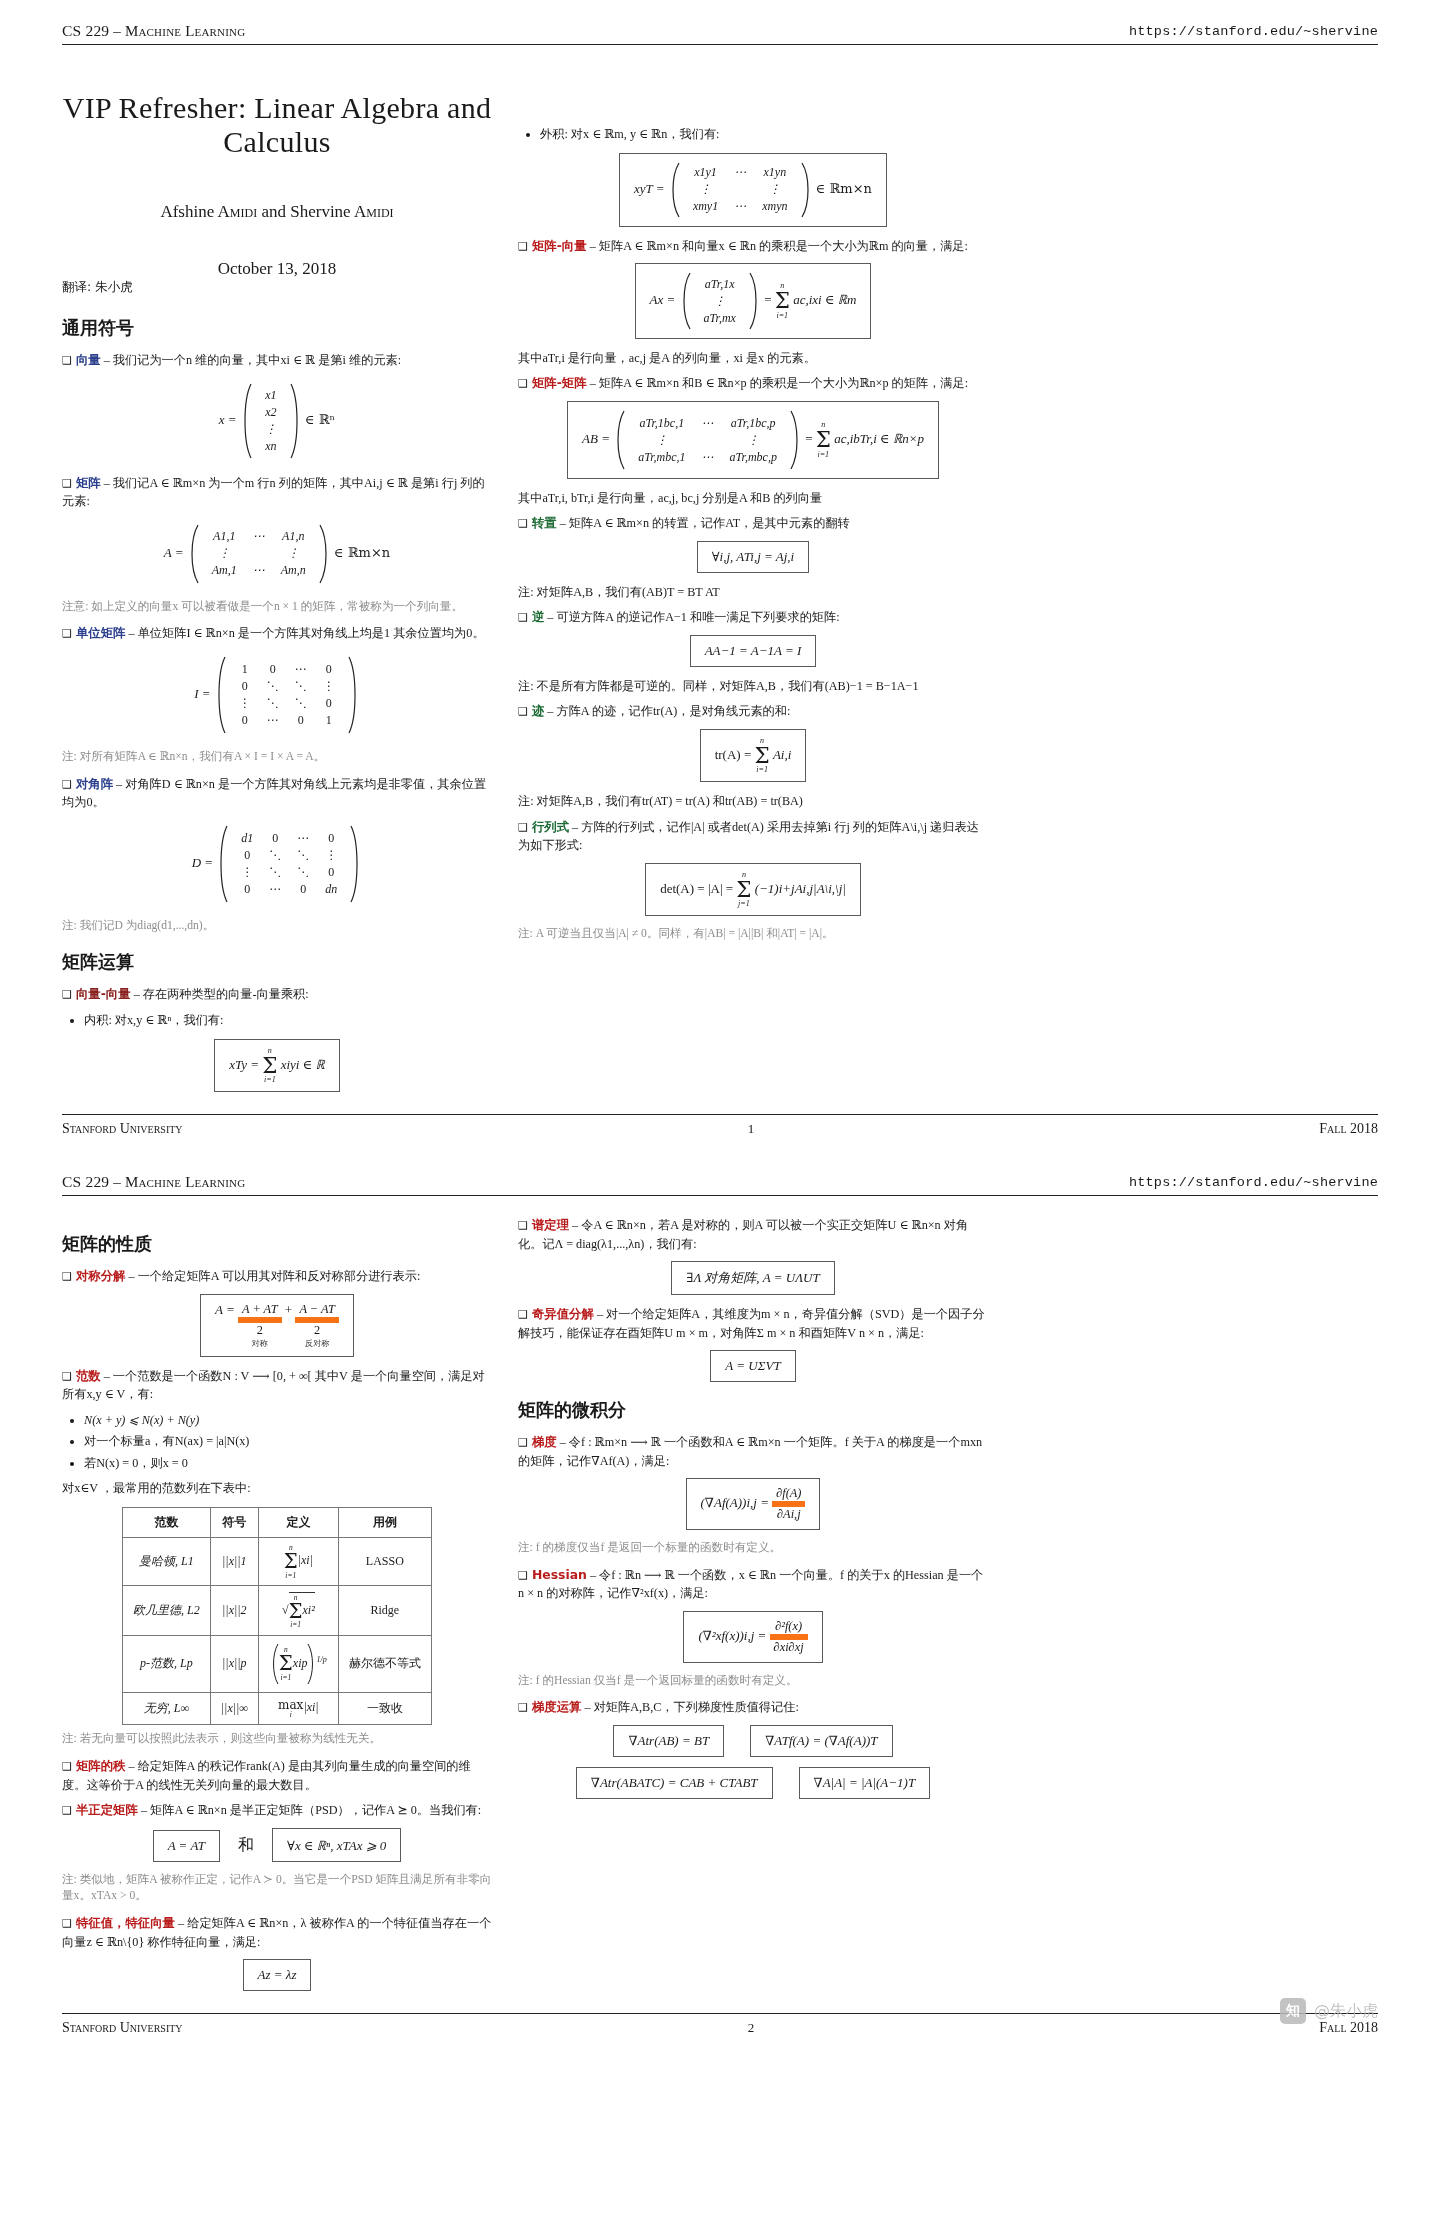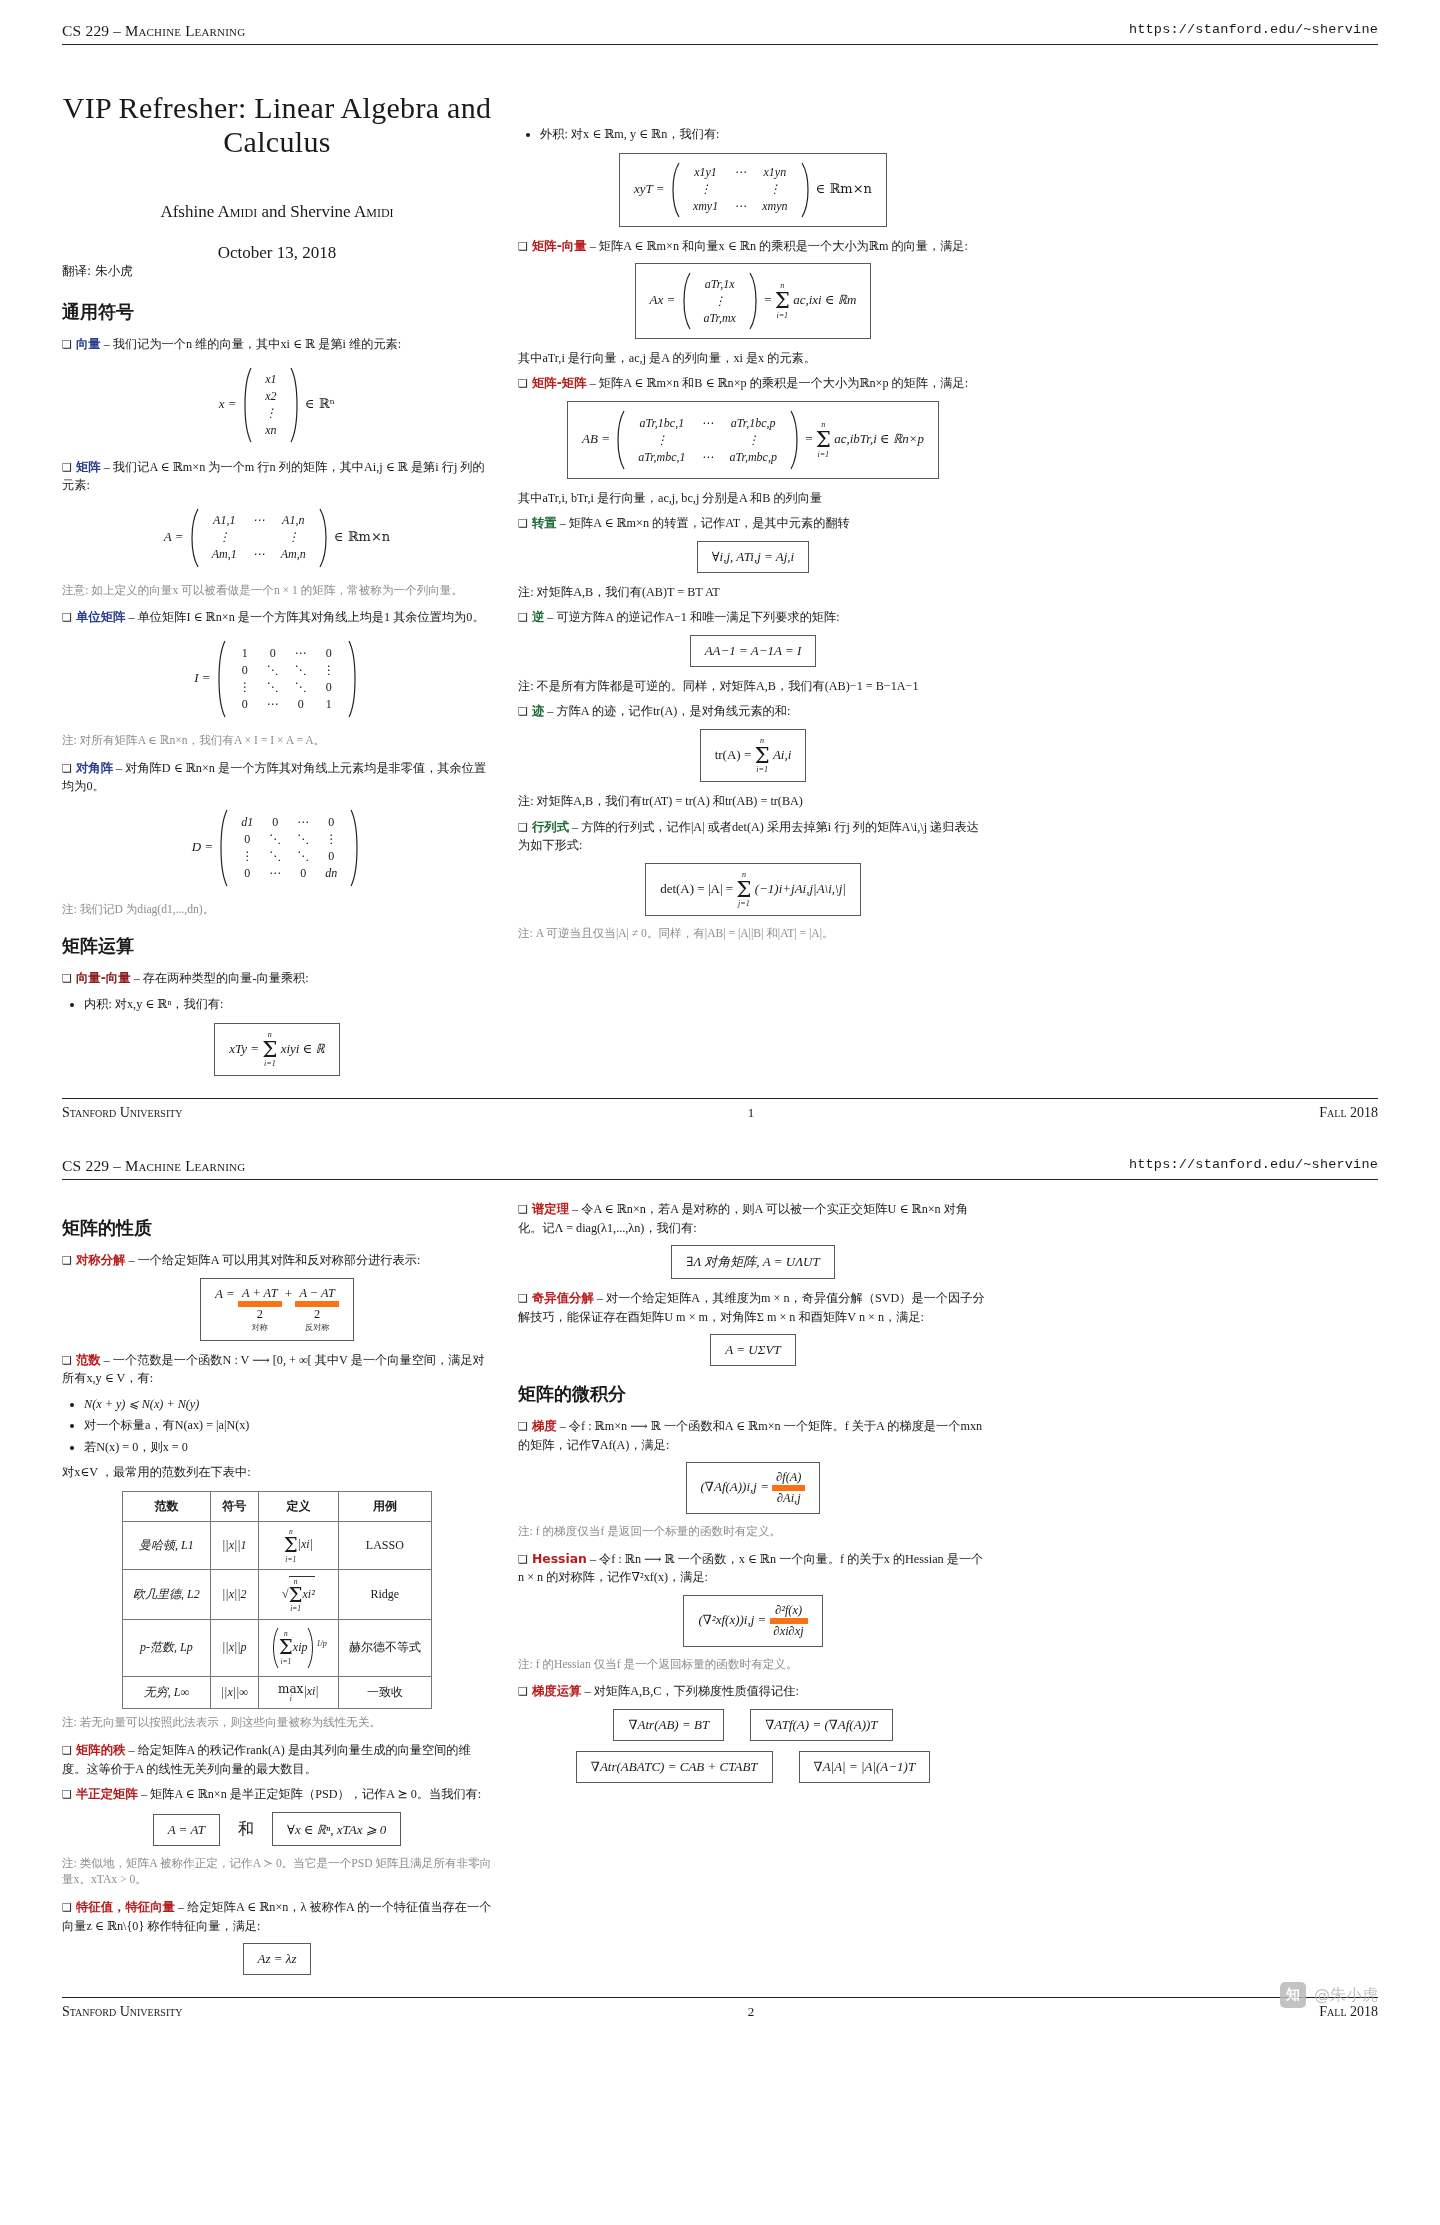--- a/index.html
+++ b/index.html
@@ -10,33 +10,33 @@
     font-family:"Liberation Serif","DejaVu Serif",serif;
     color:#1a1a1a;
   }
   .page {
     width:1440px;
     position:relative;
     padding:22px 62px 0 62px;
   }
   
   .runhead {
-    display:flex; justify-content:space-between; align-items:flex-start;
+    display:flex; justify-content:space-between; align-items:center;
     font-size:15px; letter-spacing:.2px;gap:36px;
   }
   .runhead .left { font-variant:small-caps; }
   .runhead .left .big { font-size:15.5px; }
   .runhead .right { font-family:"Liberation Mono","DejaVu Sans Mono",monospace; font-size:13.5px; }
   .rulehead { border-bottom:1.2px solid #222; margin-top:4px; }
   
   .titleblock { text-align:center; padding-top:26px; }
   .doctitle { font-size:30px; letter-spacing:.3px; }
   .authors { font-size:17px; margin-top:43px; font-variant:small-caps; }
   .authors .nm { font-variant:normal; }
-  .docdate { font-size:17px; margin-top:21px; }
+  .docdate { font-size:17px; margin-top:37px; }
   
   .cols { display:flex; gap:26px; margin-top:20px; align-items:flex-start; }
   .col { width:430px; }
   .col.r { width:470px; }
   
   .translator { font-size:12.5px; margin:0 0 20px 0; font-family:"DejaVu Sans",sans-serif;}
   h2.sec {
     font-size:18px; font-weight:bold; margin:16px 0 11px 0;
     font-family:"DejaVu Sans",sans-serif;
   }

